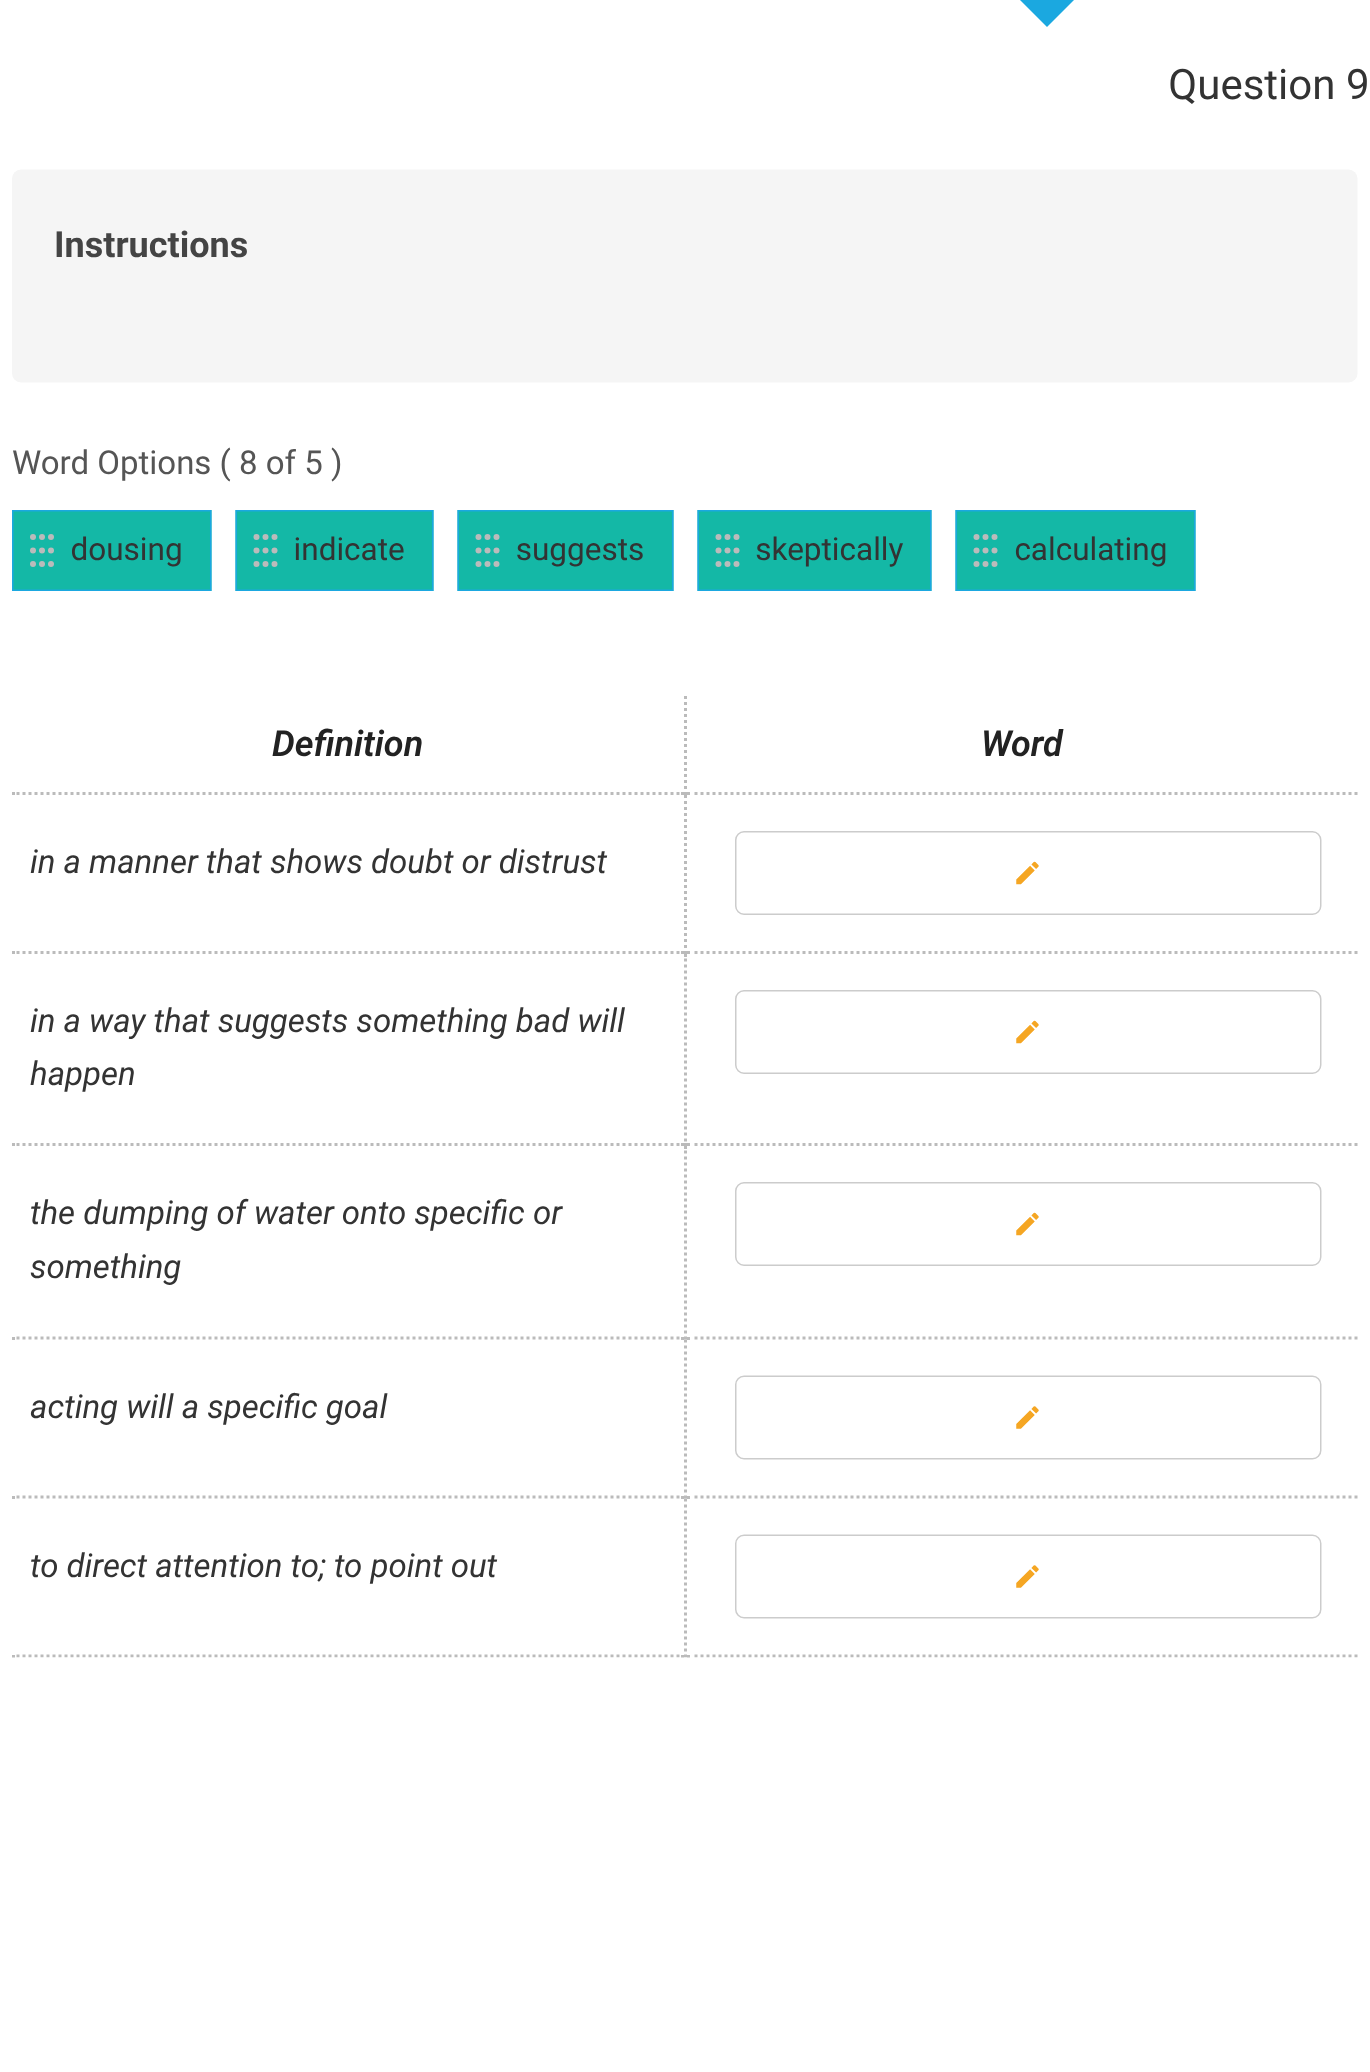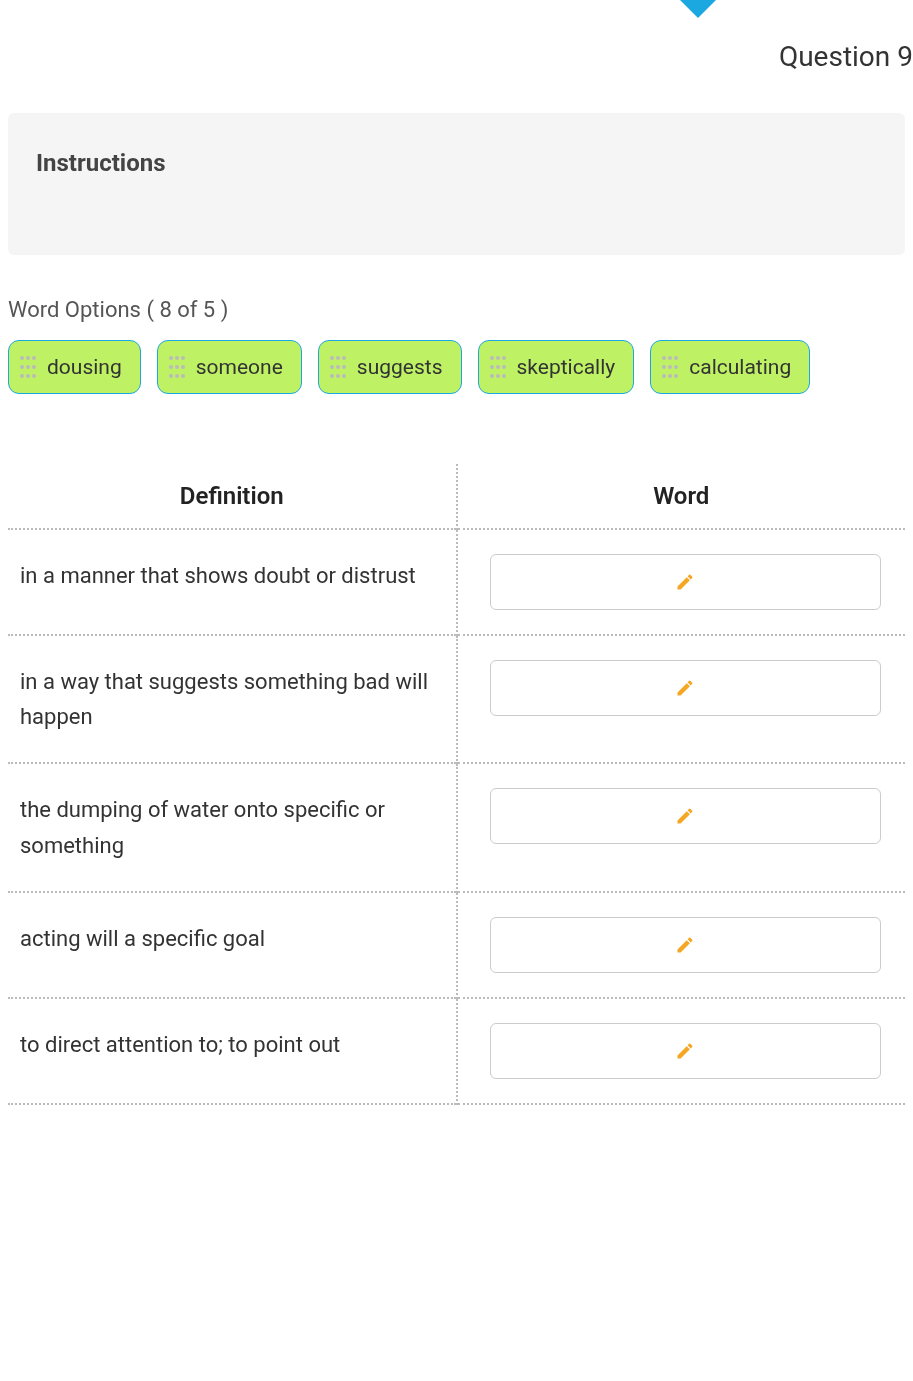--- a/index.html
+++ b/index.html
@@ -54,22 +54,22 @@
     .word-chips {
       display: flex;
       flex-wrap: wrap;
       gap: 16px;
       padding: 18px 8px 0 8px;
     }
     .word-chip {
       display: inline-flex;
       align-items: center;
       border: 1.5px solid #1ba8e0;
-      border-radius: 11px;
-      background: #bef264;
+      border-radius: 0;
+      background: #14b8a6;
       padding: 14px 18px 14px 10px;
       cursor: grab;
       font-size: 21px;
       color: #333;
     }
     .dots {
       display: inline-block;
       width: 18px;
       margin-right: 10px;
       line-height: 0;
@@ -86,20 +86,21 @@
       color: #222;
       text-align: center;
       padding: 18px 10px;
       width: 50%;
     }
     .match-table td, .match-table th {
       vertical-align: top;
     }
     .match-table tr {
       border-bottom: 2px dotted #bbb;
+      font-style: italic;
     }
     .col-sep {
       border-left: 2px dotted #bbb;
     }
     .def-cell {
       font-size: 22px;
       color: #333;
       line-height: 1.6;
       padding: 28px 24px 28px 12px;
     }
@@ -163,21 +164,21 @@
             <circle cx="15" cy="3" r="2"></circle>
             <circle cx="3" cy="12" r="2"></circle>
             <circle cx="9" cy="12" r="2"></circle>
             <circle cx="15" cy="12" r="2"></circle>
             <circle cx="3" cy="21" r="2"></circle>
             <circle cx="9" cy="21" r="2"></circle>
             <circle cx="15" cy="21" r="2"></circle>
           </g>
         </svg>
     </span>
-    <span>someone</span>
+    <span>indicate</span>
   </div>
   <div class="word-chip">
     <span class="dots">
       <svg viewBox="0 0 18 24" width="18" height="24">
           <g fill="#bbb">
             <circle cx="3" cy="3" r="2"></circle>
             <circle cx="9" cy="3" r="2"></circle>
             <circle cx="15" cy="3" r="2"></circle>
             <circle cx="3" cy="12" r="2"></circle>
             <circle cx="9" cy="12" r="2"></circle>

